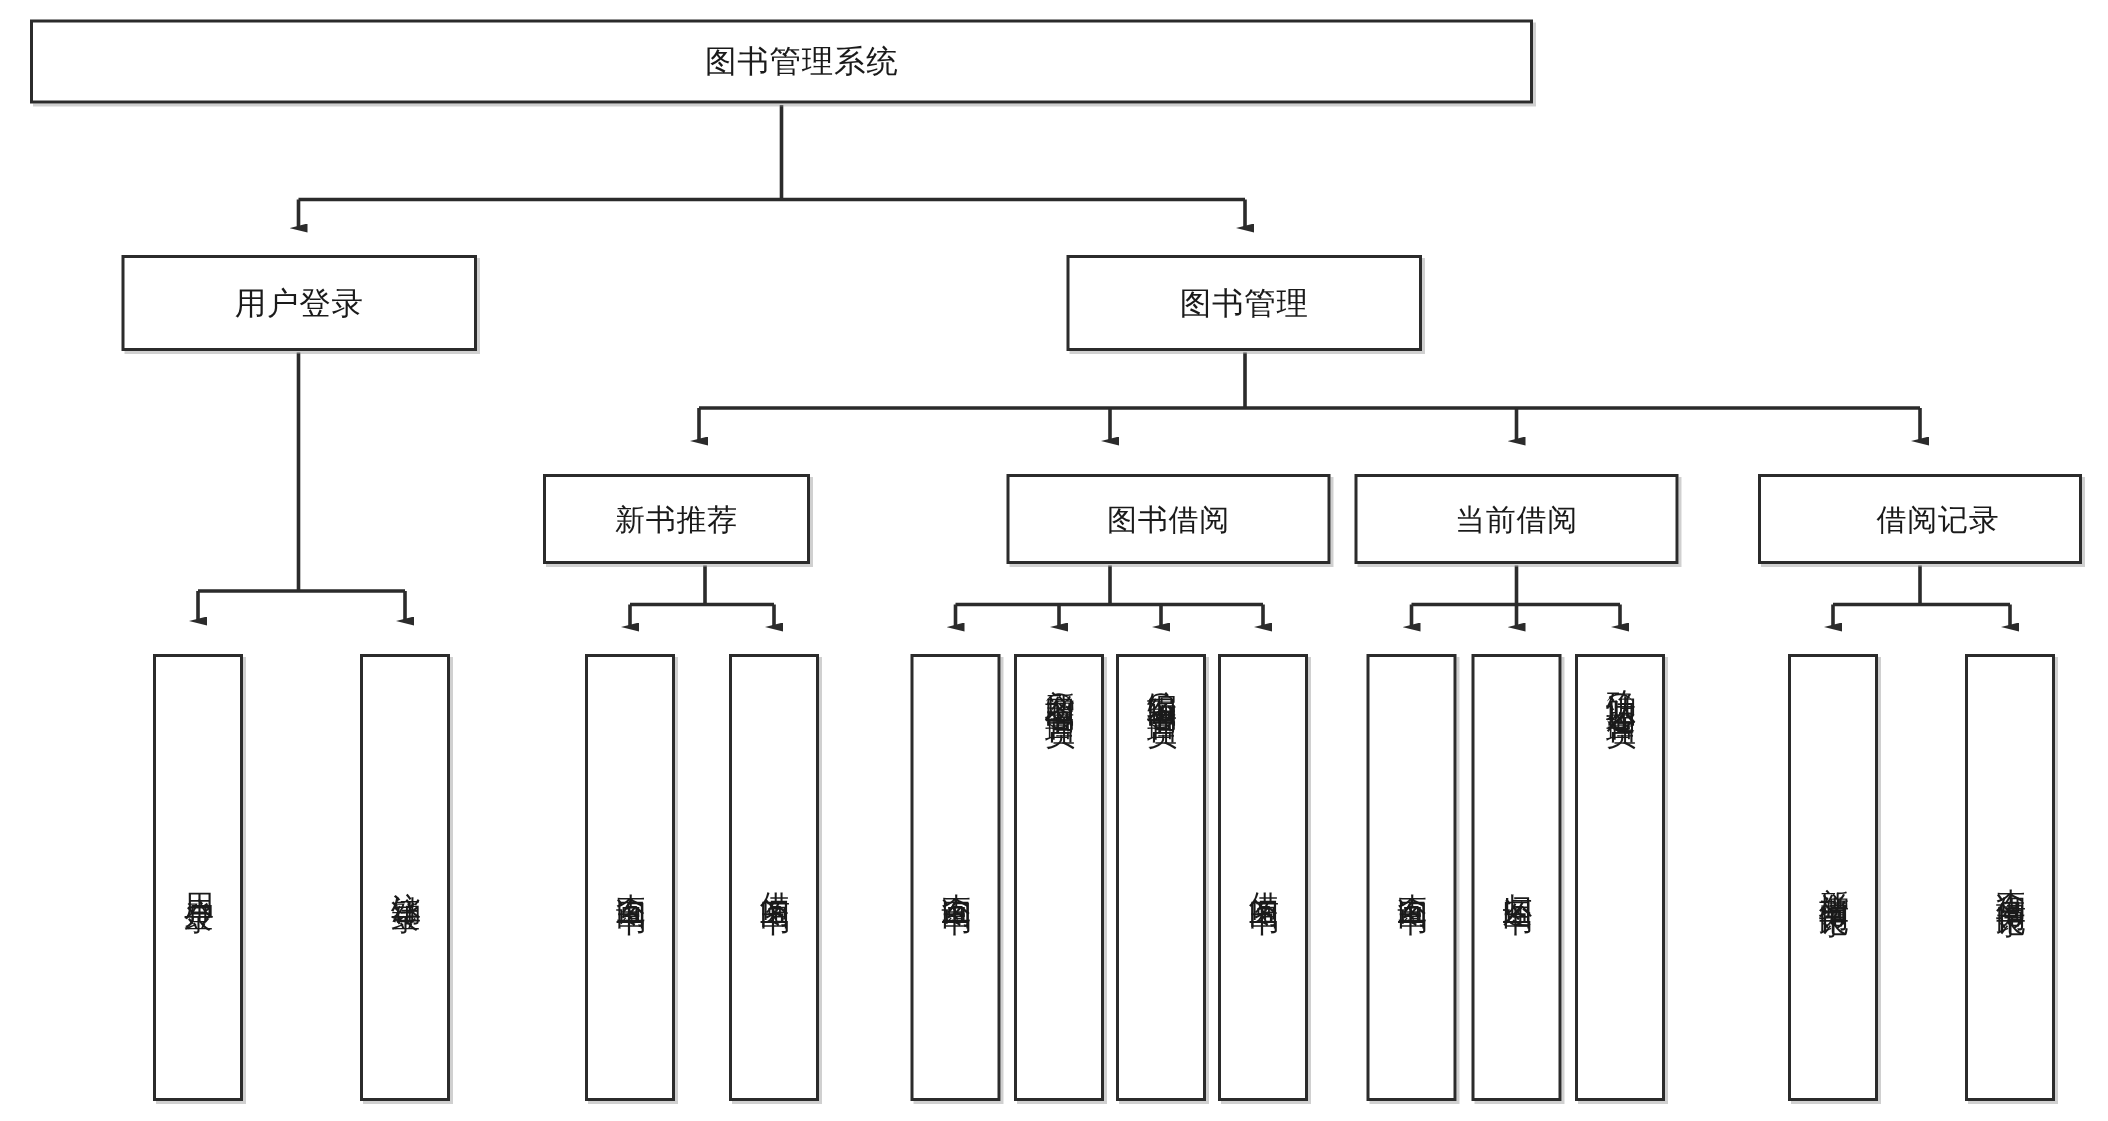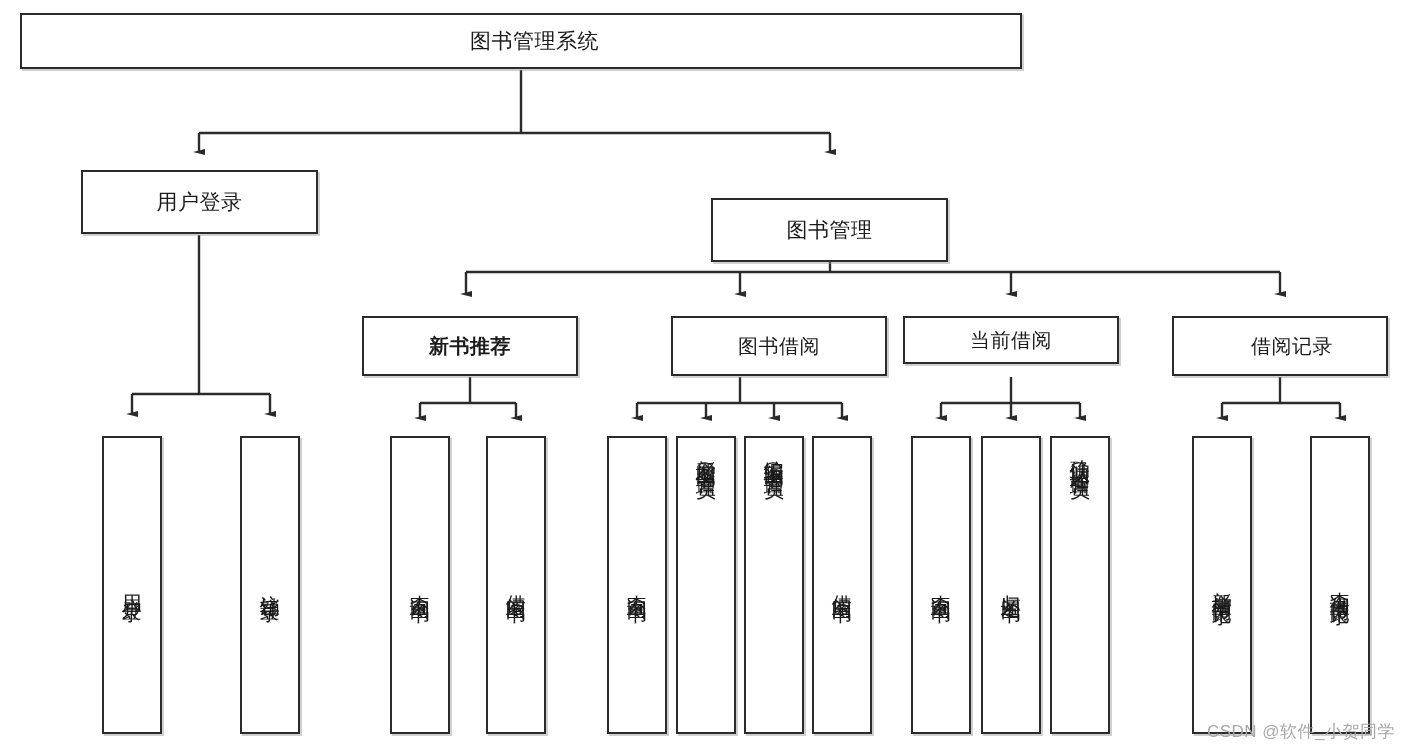--- a/index.html
+++ b/index.html
@@ -129,31 +129,31 @@
     </g>
   </svg>
 
   <div class="node-box node-root" style="left:20px; top:13px; width:1002px; height:56px;padding-left:27px;">
     <span class="node-label">图书管理系统</span>
   </div>
 
   <div class="node-box node-l2" style="left:81px; top:170px; width:237px; height:64px;">
     <span class="node-label">用户登录</span>
   </div>
-  <div class="node-box node-l2" style="left:711px; top:170px; width:237px; height:64px;margin-top:28px;">
+  <div class="node-box node-l2" style="left:711px; top:170px; width:237px; height:64px;">
     <span class="node-label">图书管理</span>
   </div>
 
-  <div class="node-box node-l3" style="left:362px; top:316px; width:216px; height:60px;font-weight:bold;">
+  <div class="node-box node-l3" style="left:362px; top:316px; width:178px; height:60px;">
     <span class="node-label">新书推荐</span>
   </div>
   <div class="node-box node-l3" style="left:631px; top:316px; width:216px; height:60px;margin-left:40px;">
     <span class="node-label">图书借阅</span>
   </div>
-  <div class="node-box node-l3" style="left:903px; top:316px; width:216px; height:48px;">
+  <div class="node-box node-l3" style="left:903px; top:316px; width:216px; height:60px;">
     <span class="node-label">当前借阅</span>
   </div>
   <div class="node-box node-l3" style="left:1172px; top:316px; width:216px; height:60px;padding-left:24px;">
     <span class="node-label">借阅记录</span>
   </div>
 
   <div class="node-box node-leaf center-text" style="left:102px; top:436px; width:60px; height:298px;">
     <span class="node-label">用户登录</span>
   </div>
   <div class="node-box node-leaf center-text" style="left:240px; top:436px; width:60px; height:298px;">
@@ -190,15 +190,14 @@
     <span class="node-label">确认归还（管理员）</span>
   </div>
 
   <div class="node-box node-leaf center-text" style="left:1192px; top:436px; width:60px; height:298px;">
     <span class="node-label">新增借阅记录</span>
   </div>
   <div class="node-box node-leaf center-text" style="left:1310px; top:436px; width:60px; height:298px;">
     <span class="node-label">查询借阅记录</span>
   </div>
 
-  <div class="watermark">CSDN @软件_小贺同学</div>
 
 </div>
 
 </body></html>

